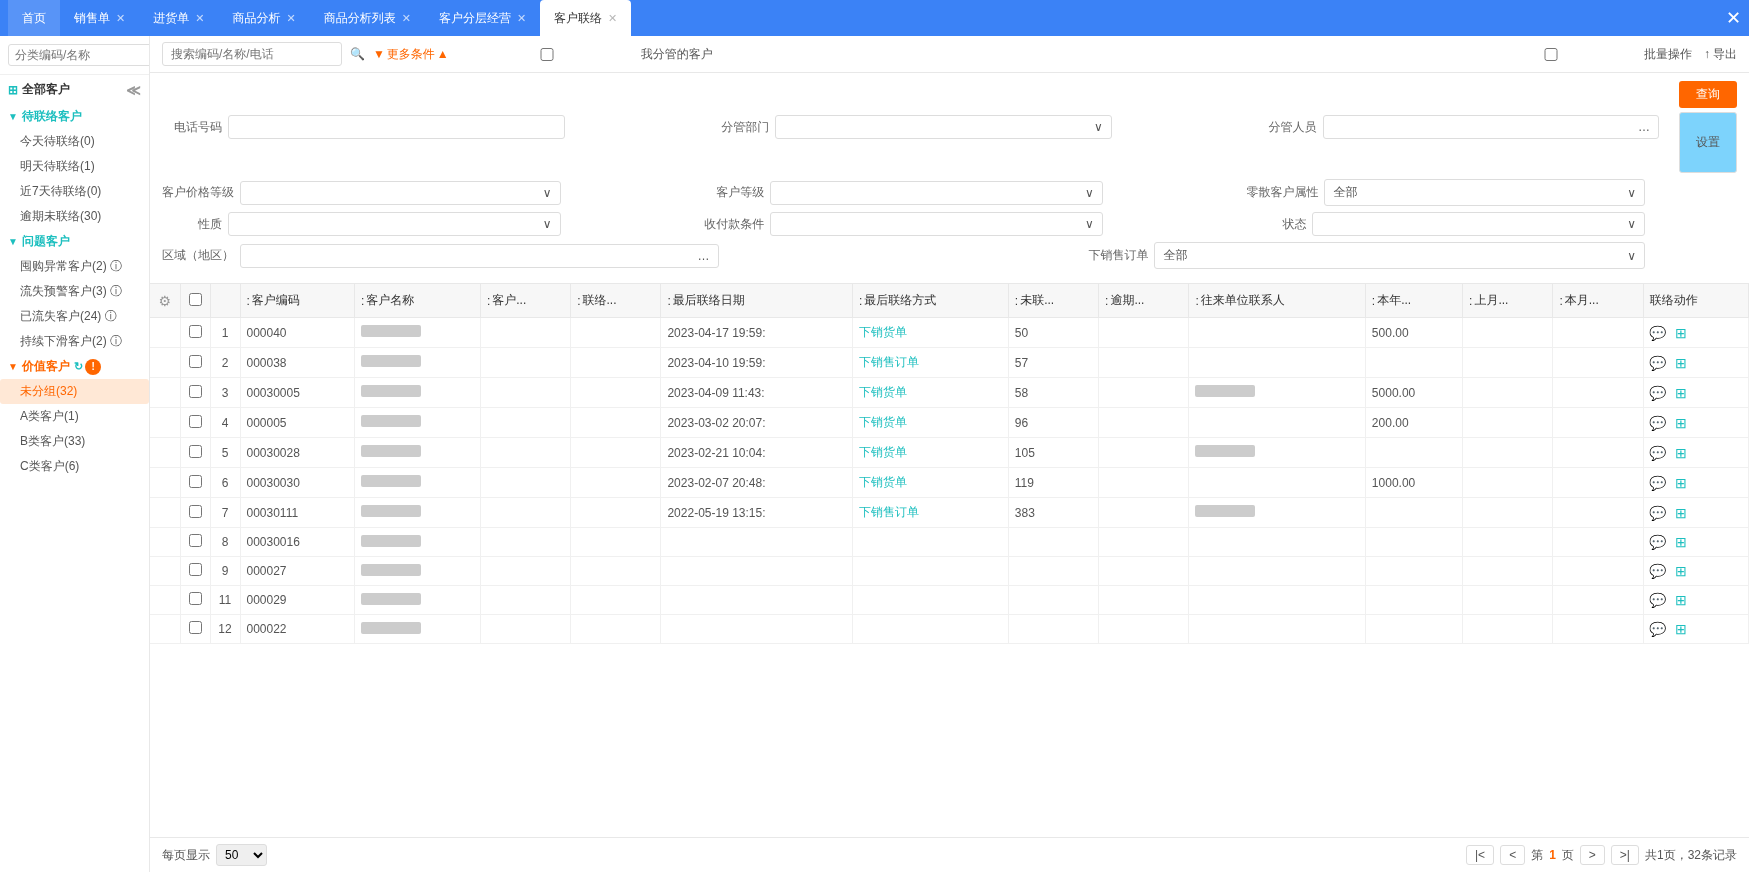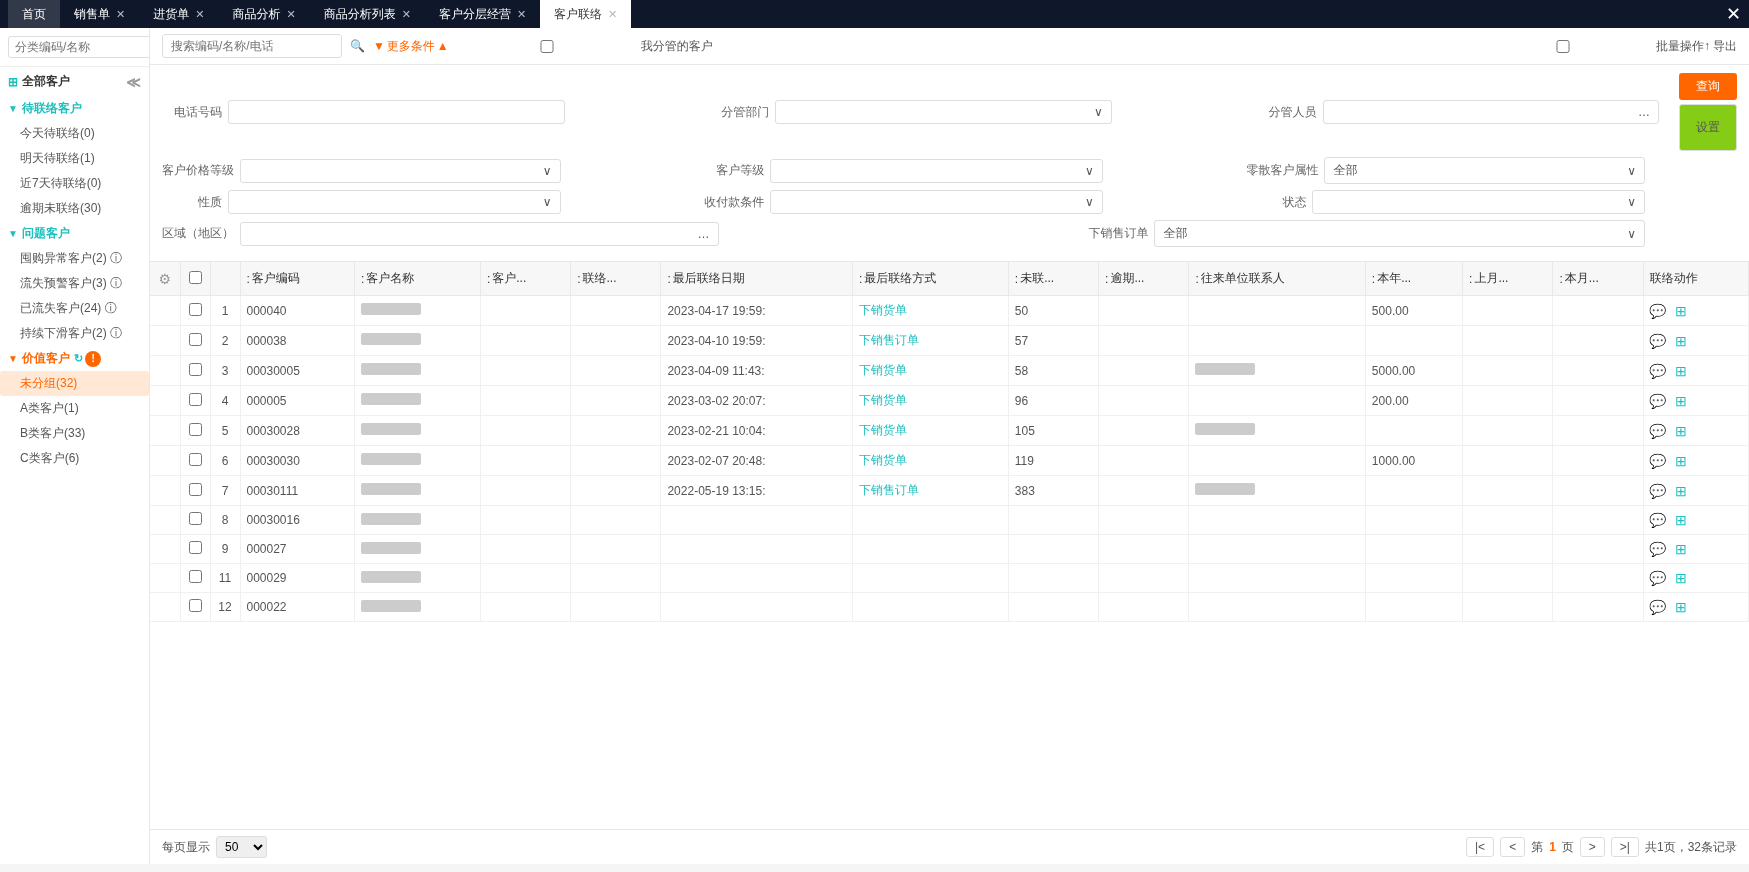--- a/index.html
+++ b/index.html
@@ -1,19 +1,19 @@
 <!DOCTYPE html>
 <html><head>
   <meta charset="utf-8">
   <style>
     * { box-sizing: border-box; margin: 0; padding: 0; font-family: 'Microsoft YaHei', SimHei, Arial, sans-serif; font-size: 12px; }
     body { background: #f5f5f5; overflow: hidden; }
 
     
-    .top-nav { display: flex; align-items: center; background: #0f172a; height: 28px; padding: 0 8px; }
+    .top-nav { display: flex; align-items: center; background: #3b82f6; height: 36px; padding: 0 8px; }
     .top-nav .tab { padding: 0 14px; height: 36px; display: flex; align-items: center; color: #fff; cursor: pointer; white-space: nowrap; position: relative; font-size: 13px; }
     .top-nav .tab.home { background: rgba(255,255,255,0.15); }
     .top-nav .tab.active { background: #fff; color: #333; border-radius: 4px 4px 0 0; }
     .top-nav .tab .close-icon { margin-left: 6px; font-size: 11px; color: inherit; opacity: 0.7; cursor: pointer; }
     .top-nav .tab.active .close-icon { color: #999; }
     .top-nav-right { margin-left: auto; color: #fff; font-size: 18px; cursor: pointer; }
 
     
     .main-layout { display: flex; height: calc(100vh - 36px); }
 
@@ -35,33 +35,33 @@
     .sidebar-group-title.orange { color: #ff6600; }
 
     
     .content { flex: 1; display: flex; flex-direction: column; overflow: hidden; }
 
     
     .filter-toolbar { background: #fff; border-bottom: 1px solid #e8e8e8; padding: 6px 12px; display: flex; align-items: center; gap: 8px; }
     .filter-toolbar input { border: 1px solid #ddd; border-radius: 3px; padding: 4px 8px; width: 180px; outline: none; }
     .filter-more { color: #ff6600; cursor: pointer; display: flex; align-items: center; gap: 2px; }
     .my-customer { display: flex; align-items: center; gap: 4px; color: #555; cursor: pointer; }
-    .toolbar-right { margin-left: auto; display: flex; align-items: center; }
+    .toolbar-right { margin-left: auto; display: flex; align-items: center; gap: 12px; }
     .batch-op { color: #555; cursor: pointer; display: flex; align-items: center; gap: 3px; }
     .export-btn { color: #555; cursor: pointer; display: flex; align-items: center; gap: 3px; }
 
     
     .advanced-filter { background: #fff; border-bottom: 1px solid #e8e8e8; padding: 8px 12px; }
     .filter-row { display: flex; align-items: center; margin-bottom: 6px; gap: 12px; }
     .filter-field { display: flex; align-items: center; flex: 1; gap: 6px; }
     .filter-field label { color: #666; white-space: nowrap; min-width: 60px; text-align: right; }
     .filter-field input, .filter-field .select-box { border: 1px solid #ddd; border-radius: 3px; padding: 4px 8px; flex: 1; outline: none; background: #fff; color: #555; display: flex; align-items: center; justify-content: space-between; cursor: pointer; }
     .filter-actions { display: flex; flex-direction: column; gap: 4px; margin-left: 8px; }
     .btn-query { background: #ff6600; color: #fff; border: none; border-radius: 3px; padding: 5px 16px; cursor: pointer; }
-    .btn-reset { background: #84cc16; color: #555; border: 1px solid #ddd; border-radius: 3px; padding: 14px 16px; cursor: pointer; }
+    .btn-reset { background: #7dd3fc; color: #555; border: 1px solid #ddd; border-radius: 3px; padding: 21px 16px; cursor: pointer; }
 
     
     .table-area { flex: 1; overflow: auto; background: #fff; }
     table { width: 100%; border-collapse: collapse; font-size: 12px; }
     thead tr { background: #f7f7f7; position: sticky; top: 0; z-index: 2; }
     thead th { padding: 8px 6px; text-align: left; border-bottom: 1px solid #e8e8e8; border-right: 1px solid #e8e8e8; white-space: nowrap; color: #333; font-weight: normal; }
     thead th .col-label { display: flex; align-items: center; gap: 2px; }
     tbody tr { border-bottom: 1px solid #f0f0f0; }
     tbody td { padding: 6px 6px; border-right: 1px solid #f0f0f0; color: #555; white-space: nowrap; }
     .link { color: #1dbfbf; cursor: pointer; text-decoration: none; }

